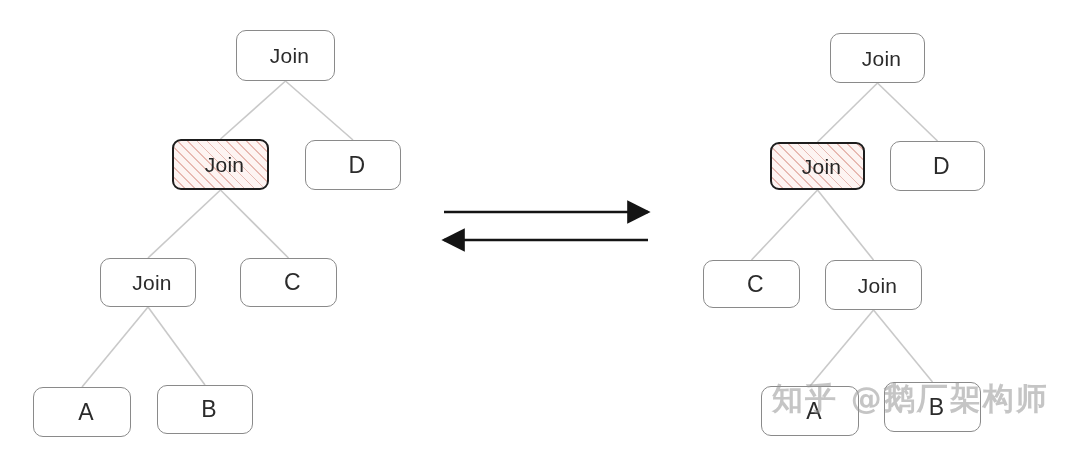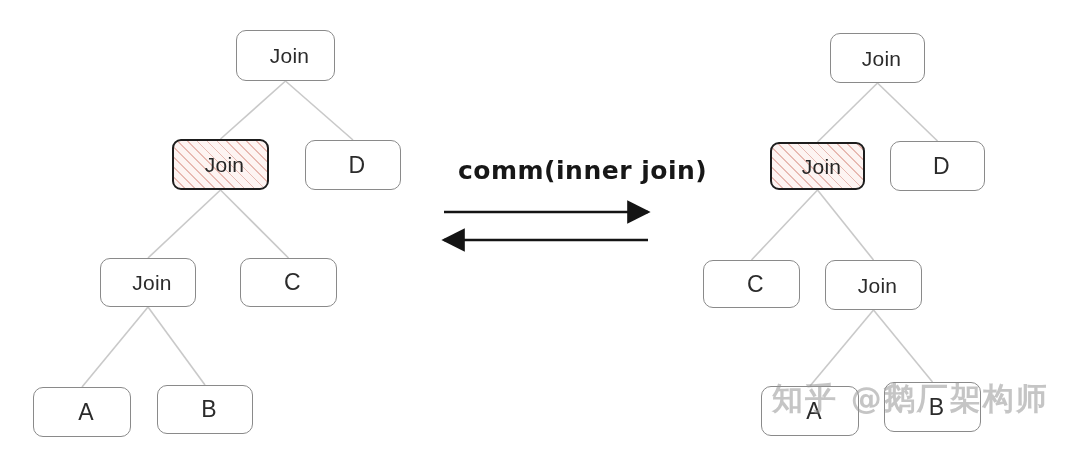--- a/index.html
+++ b/index.html
@@ -154,17 +154,16 @@
         <span>Join</span>
       </div>
       <div class="node leaf" style="left: 761px; top: 386px; width: 98px; height: 50px;">
         <span>A</span>
       </div>
       <div class="node leaf" style="left: 884px; top: 382px; width: 97px; height: 50px;">
         <span>B</span>
       </div>
     </div>
 
-  <div class="transform-label" id="transform-label" style="left: 458px; top: 156px;">comm(inner join)</div>
 
   <div class="watermark" id="watermark" style="left: 772px; top: 378px;">知乎 @鹅厂架构师</div>
 
 </div>
 
 </body></html>

